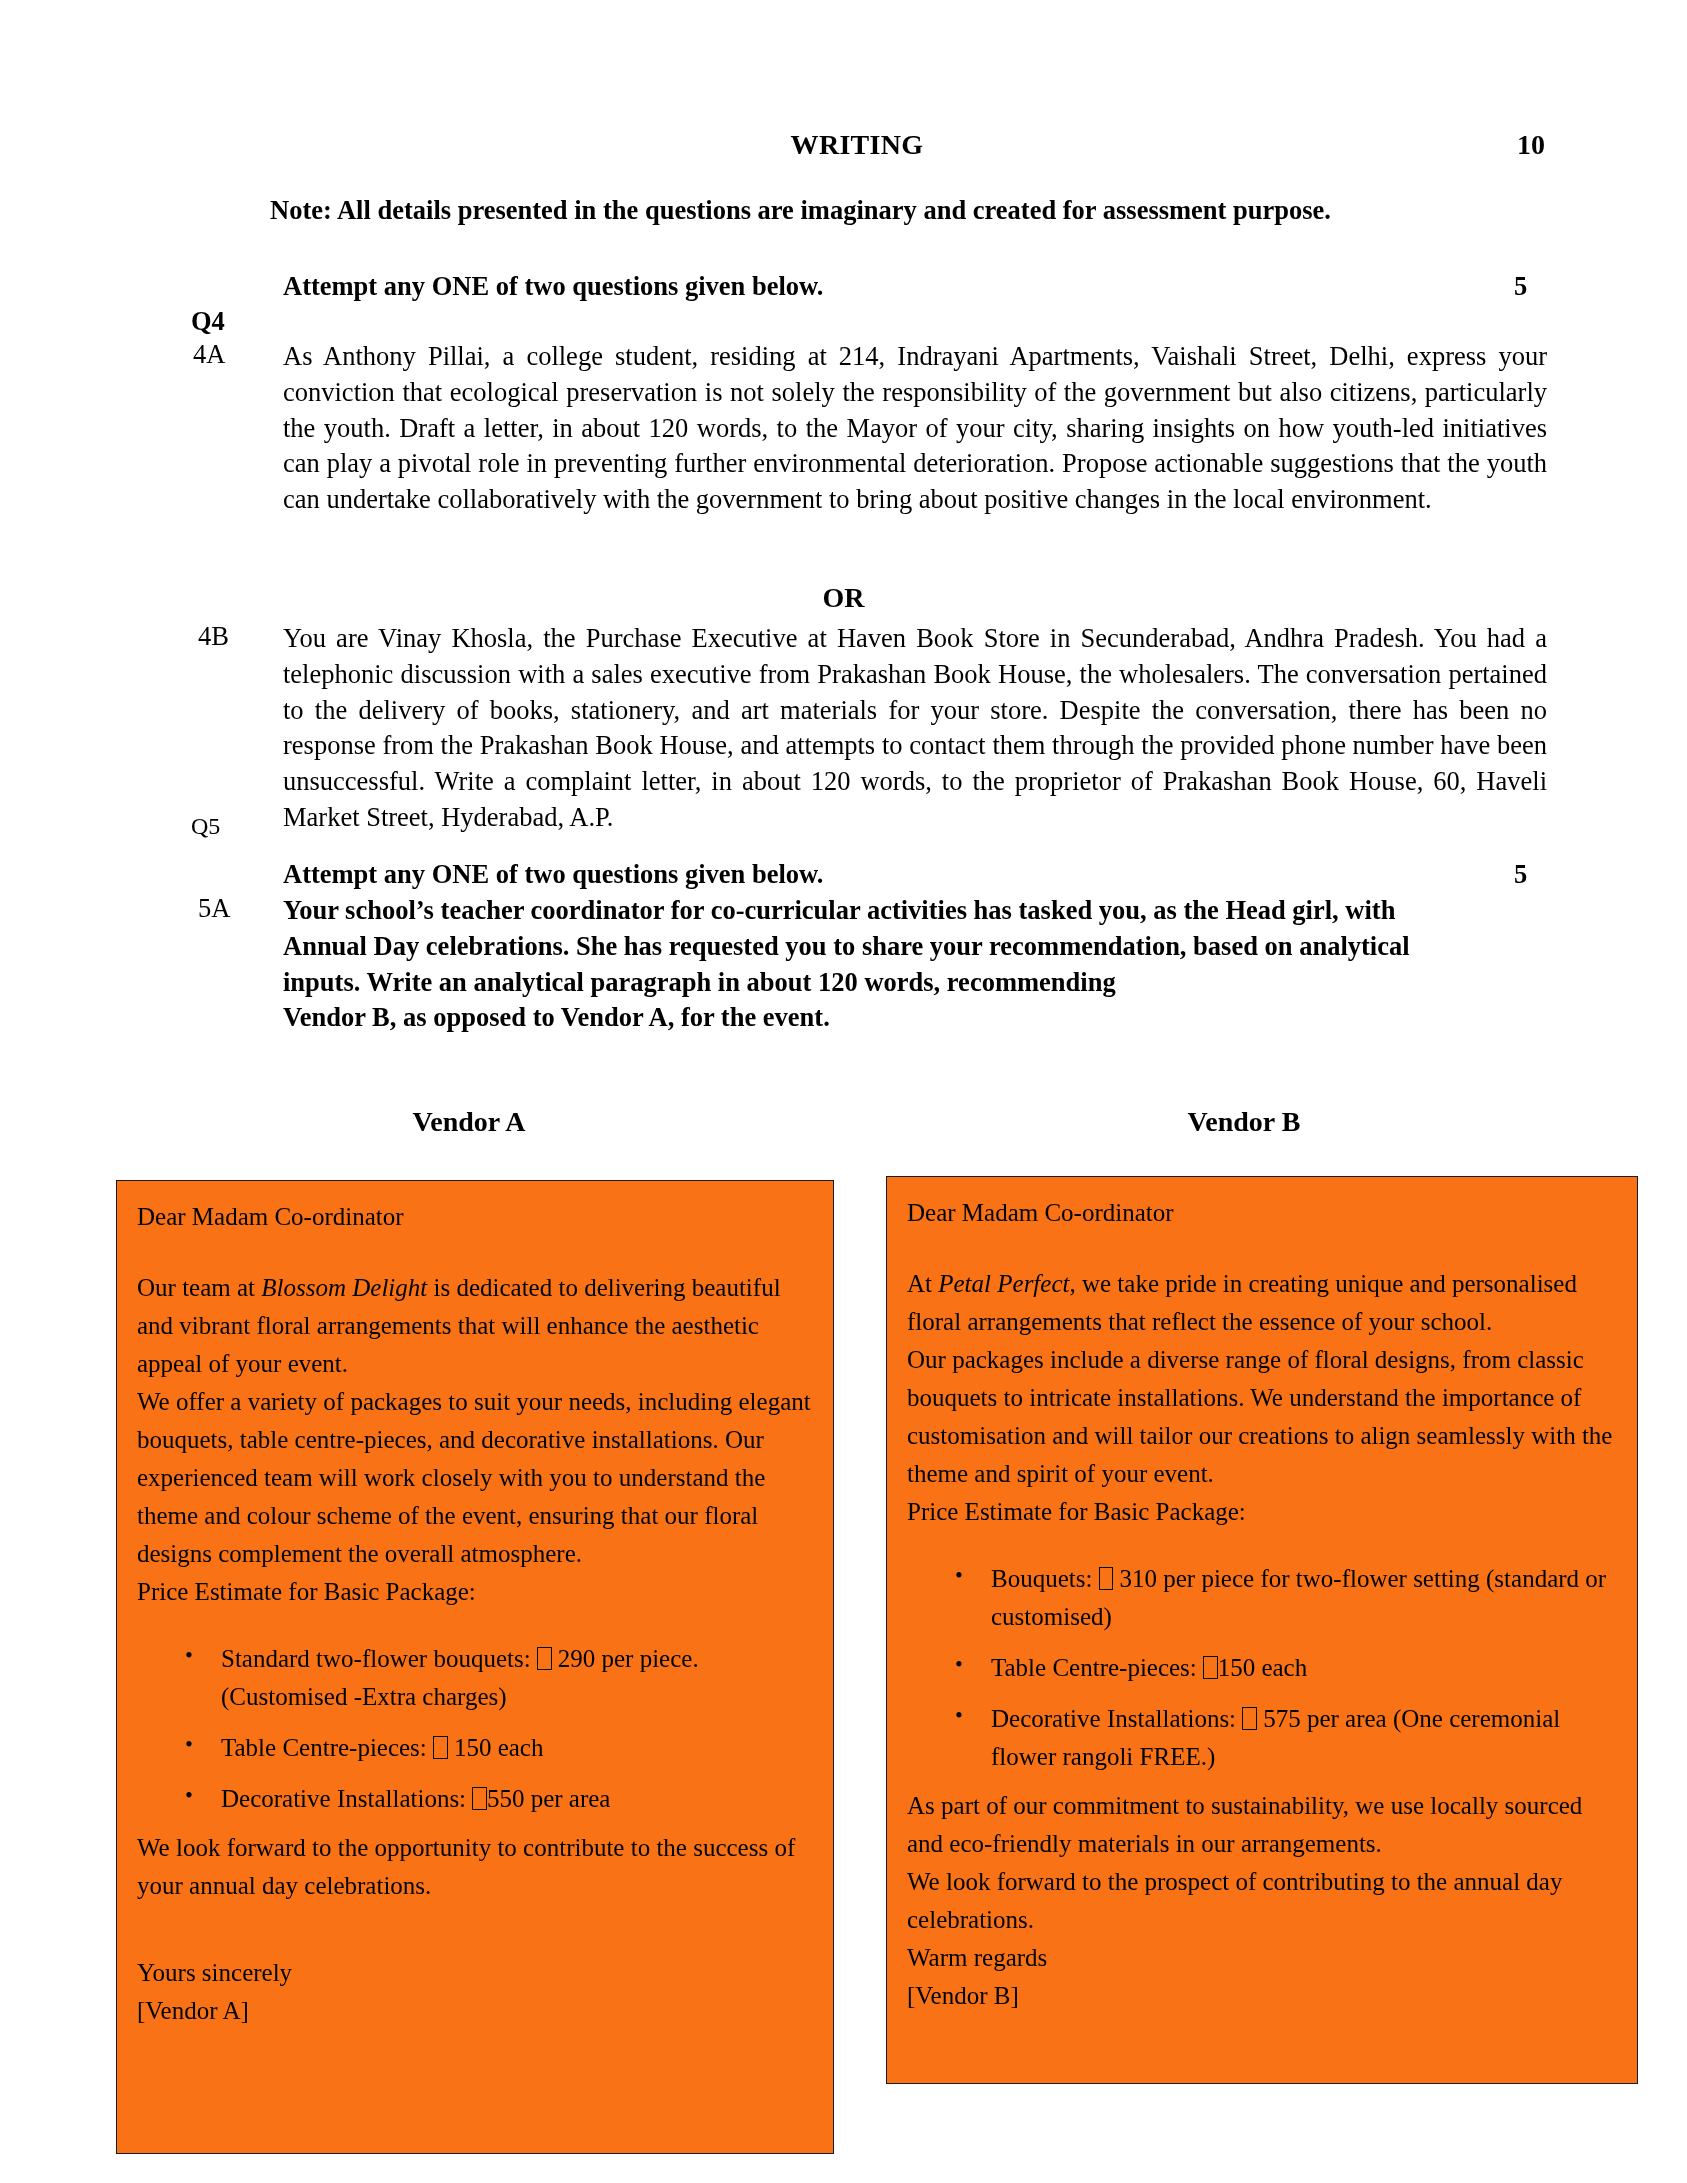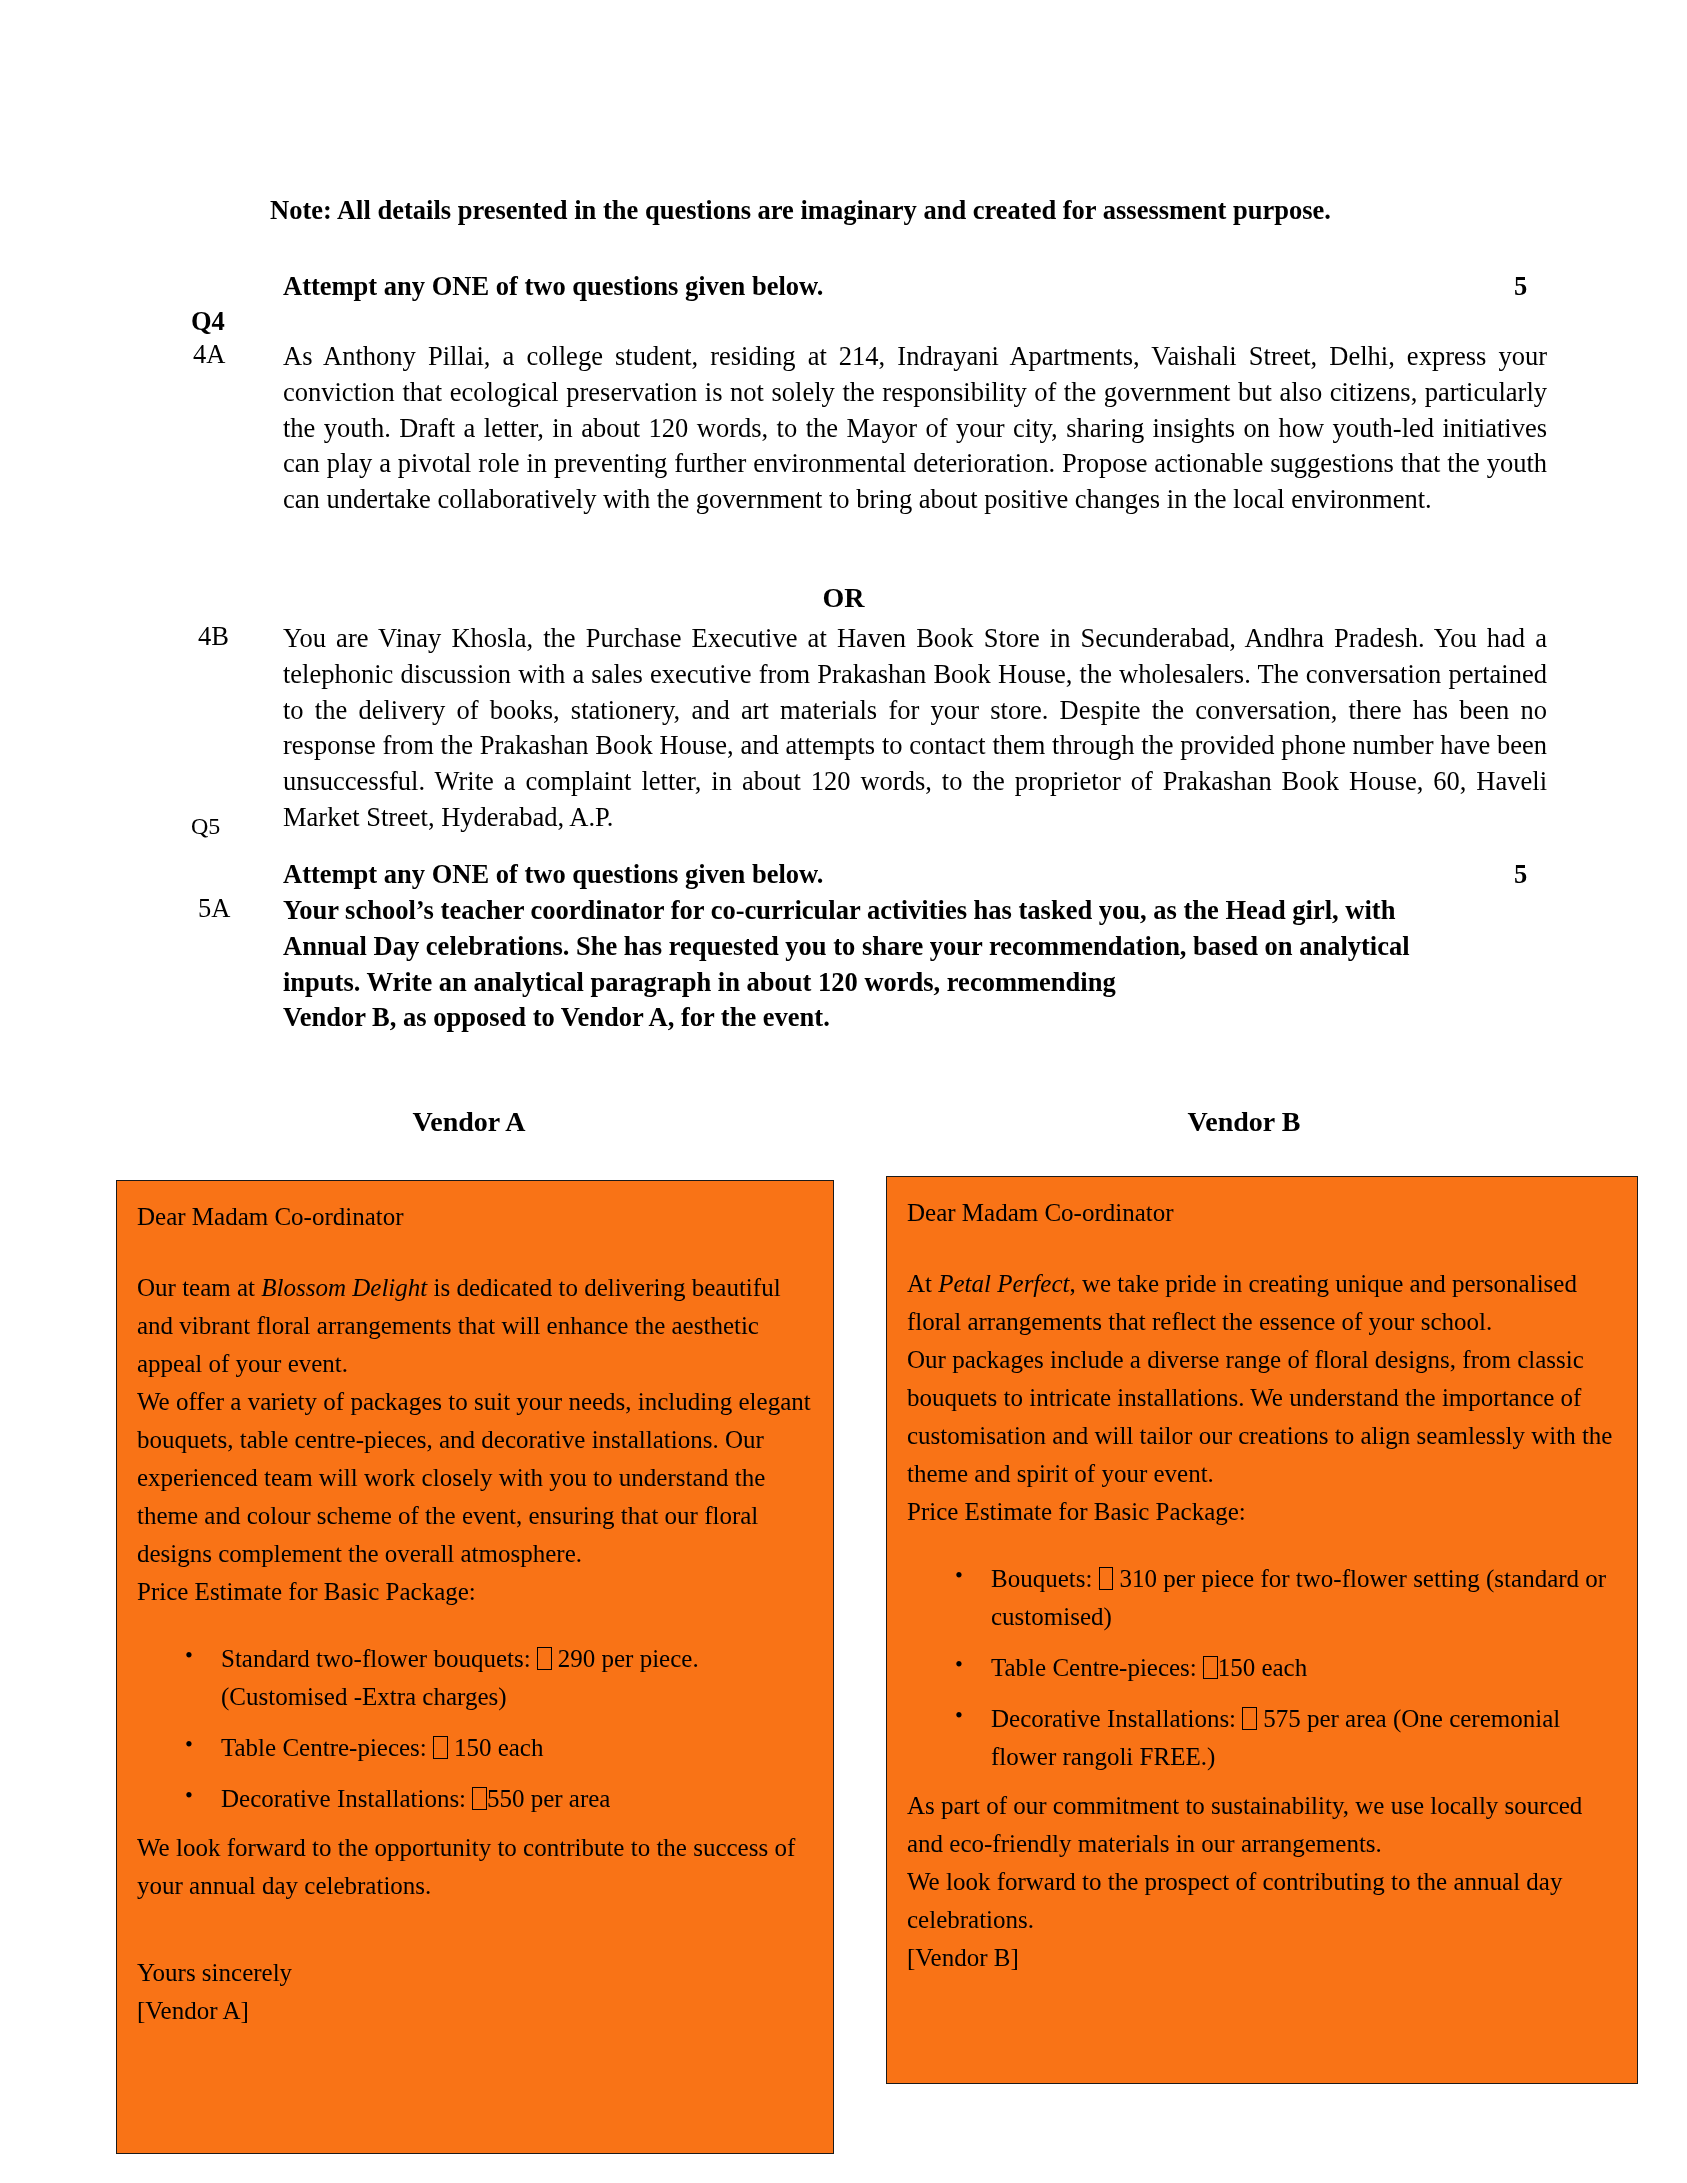--- a/index.html
+++ b/index.html
@@ -212,20 +212,24 @@
     vertical-align: -2.6px;
   }
 
   .sig-gap { height: 49px; }
 </style>
 </head>
 <body>
 
 <div class="page">
 
+  <div class="header-row">
+    <span class="doc-title">WRITING</span>
+    <span class="marks-total">10</span>
+  </div>
 
   <div class="note-line">Note: All details presented in the questions are imaginary and created for assessment purpose.</div>
 
   <div class="attempt1">Attempt any ONE of two questions given below.</div>
   <div class="attempt1-marks">5</div>
   <div class="q4-label">Q4</div>
 
   <div class="qnum" id="q4a-num">4A</div>
   <div class="qbody" id="q4a-body">As Anthony Pillai, a college student, residing at 214, Indrayani Apartments, Vaishali Street, Delhi, express your conviction that ecological preservation is not solely the responsibility of the government but also citizens, particularly the youth. Draft a letter, in about 120 words, to the Mayor of your city, sharing insights on how youth-led initiatives can play a pivotal role in preventing further environmental deterioration. Propose actionable suggestions that the youth can undertake collaboratively with the government to bring about positive changes in the local environment.</div>
 
@@ -276,17 +280,18 @@
     <p class="vbox-line">Price Estimate for Basic Package:</p>
 
     <ul class="price-list">
       <li><span>Bouquets:</span> <span class="tofu"></span><span> 310 per piece for two-flower setting (standard or customised)</span></li>
       <li><span>Table Centre-pieces:</span> <span class="tofu"></span><span>150 each</span></li>
       <li><span>Decorative Installations:</span> <span class="tofu"></span><span> 575 per area (One ceremonial flower rangoli FREE.)</span></li>
     </ul>
 
     <p class="vbox-line after-list">As part of our commitment to sustainability, we use locally sourced and eco-friendly materials in our arrangements.</p>
     <p class="vbox-line">We look forward to the prospect of contributing to the annual day celebrations.</p>
+    <p class="vbox-line">Warm regards</p>
     <p class="vbox-line">[Vendor B]</p>
   </div>
 
 </div>
 
 
 </body></html>

